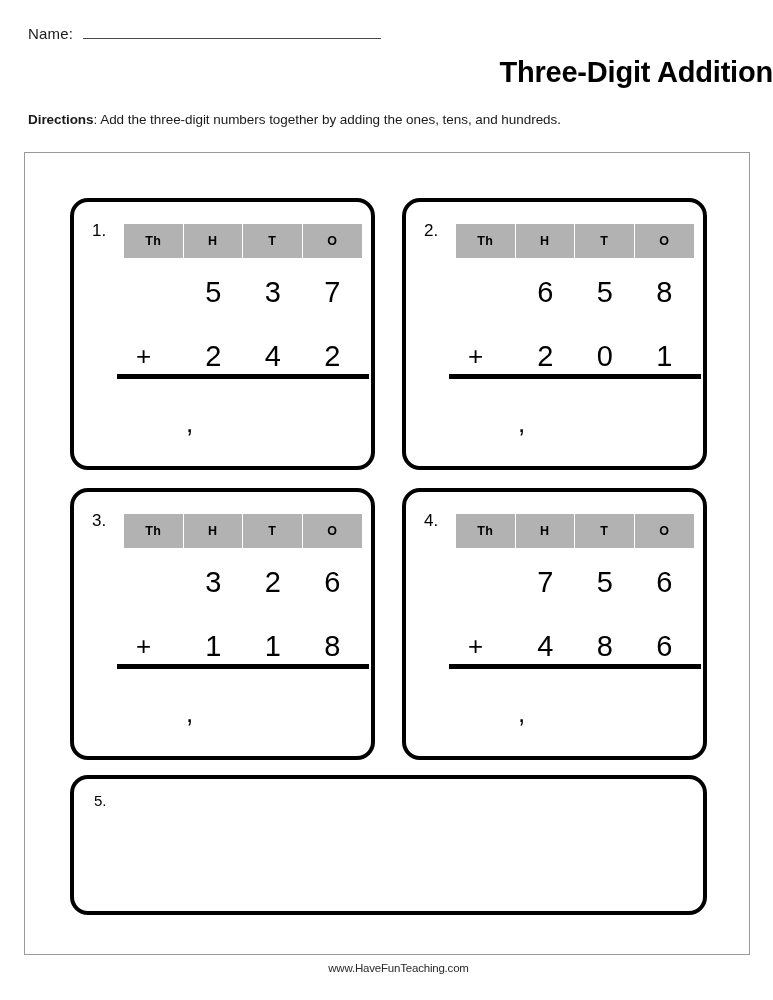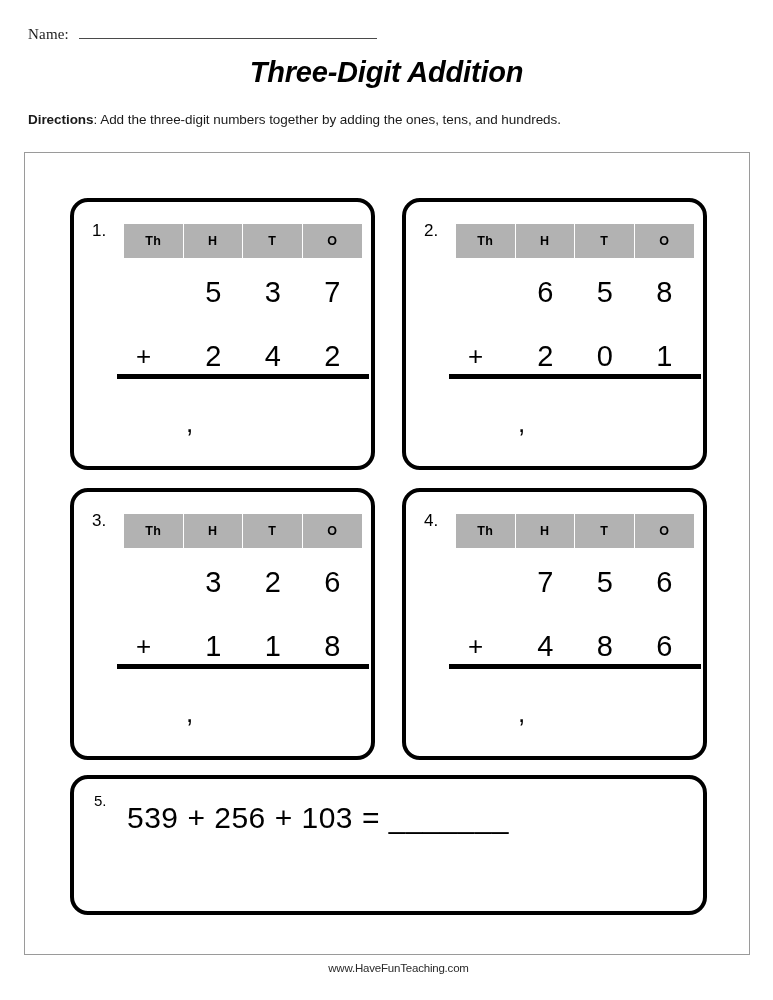--- a/index.html
+++ b/index.html
@@ -24,41 +24,39 @@
     top: 24px;
     width: 420px;
     height: 24px;
     display: flex;
     align-items: baseline;
   }
   .name-label {
     font-size: 15px;
     letter-spacing: 0.2px;
     color: #1a1a1a;
-    font-family: Liberation Serif, serif;
   }
   .name-line {
     flex: 0 0 298px;
     margin-left: 10px;
     border-bottom: 1.4px solid #4a4a4a;
     height: 14px;
   }
 
   
   .page-title {
     position: absolute;
     left: 0;
     top: 56px;
     width: 773px;
-    text-align: center;
+    text-align: right;
     font-size: 29px;
     font-weight: bold;
     letter-spacing: -0.2px;
     color: #000000;
-    font-style: italic;
   }
 
   
   .directions {
     position: absolute;
     left: 28px;
     top: 112px;
     width: 700px;
     font-size: 13.5px;
     color: #1a1a1a;
@@ -313,16 +311,15 @@
       <div class="digit-cell">8</div>
       <div class="digit-cell">6</div>
     </div>
   </div>
   <div class="sum-rule" style="left:43px; top:172px;"></div>
   <div class="answer-comma" style="left:112px; top:208px;">,</div>
 </div>
 
 <div class="problem-box box-5">
   <div class="prob-num wide">5.</div>
-  <div class="word-problem">539 + 256 + 103 = _______</div>
 </div>
 
 <div class="footer">www.HaveFunTeaching.com</div>
 
 </body></html>

